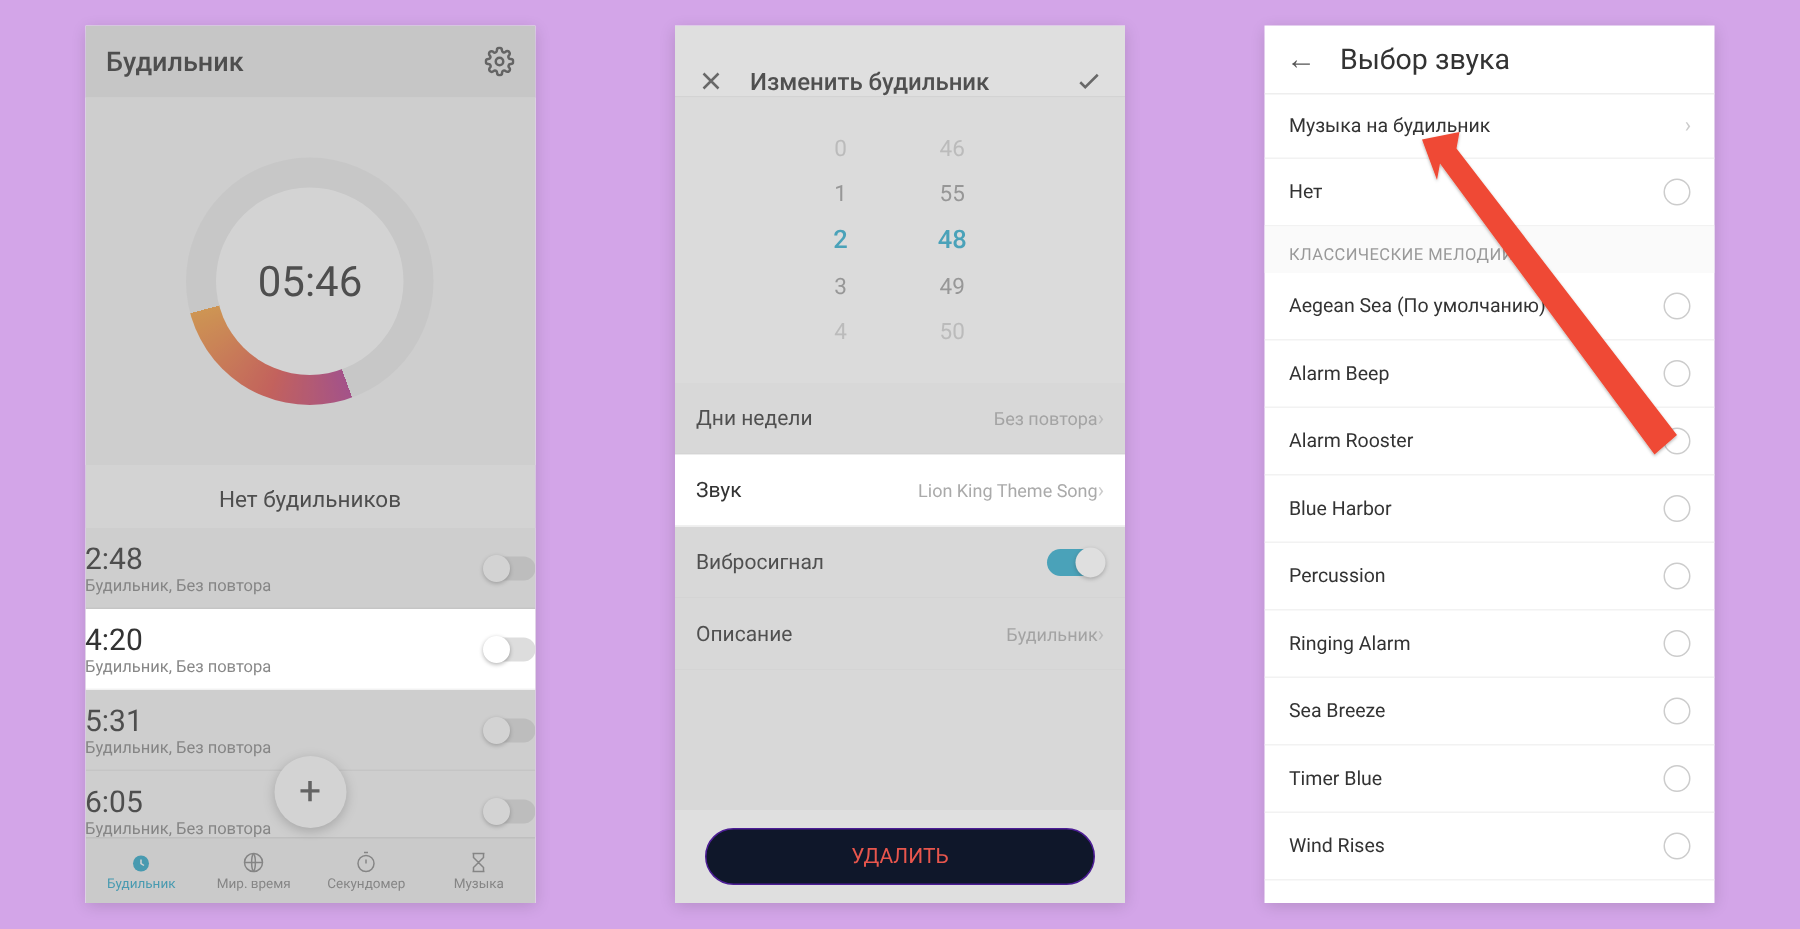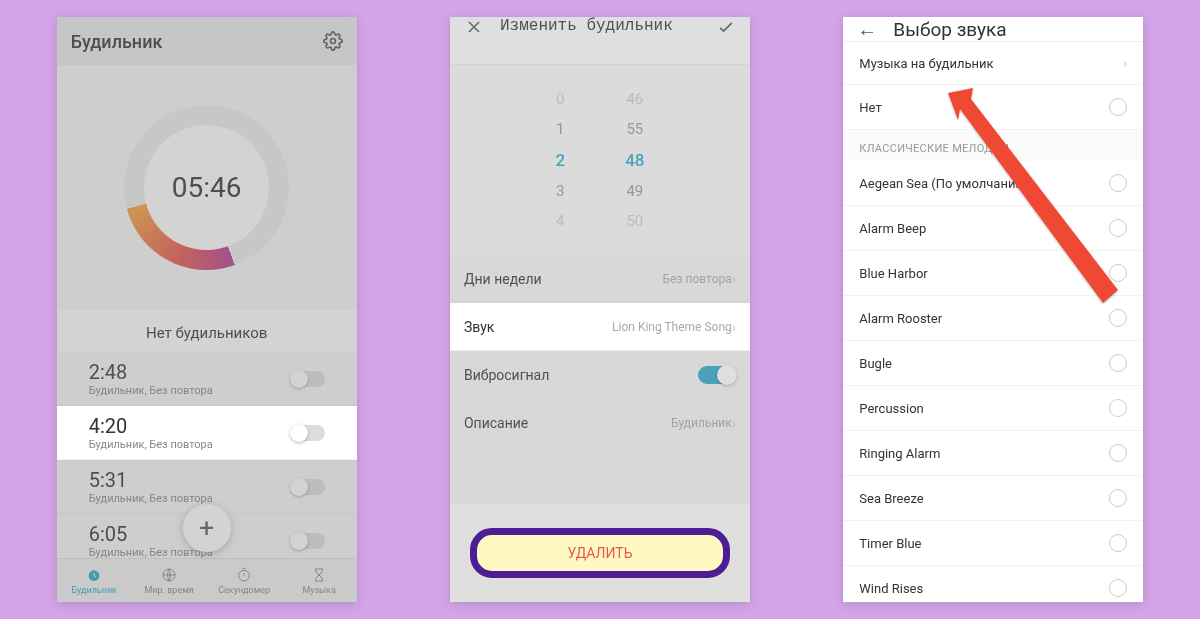--- a/index.html
+++ b/index.html
@@ -60,21 +60,21 @@
     .clock-inner {
       width: 125px; height: 125px;
       background: #fff;
       border-radius: 50%;
       display: flex; align-items: center; justify-content: center;
       font-size: 28px; color: #333;
     }
     .no-alarms { font-size: 15px; color: #333; margin-top: 4px; padding: 10px 0; text-align: center; }
     .alarm-list { flex: 1; overflow: hidden; }
     .alarm-row {
-      padding: 8px 32px;
+      padding: 8px 0;
       border-bottom: 1px solid rgba(0,0,0,0.05);
       display: flex; justify-content: space-between; align-items: center;
       background: #f7f7f7;
     }
     .alarm-row.active {
       background: #fff;
       position: relative;
       z-index: 10;
     }
     .alarm-time { font-size: 20px; color: #333; }
@@ -110,25 +110,24 @@
       flex: 1; display: flex; flex-direction: column;
       align-items: center; justify-content: center;
       font-size: 9px; color: #888;
     }
     .tab.active { color: #2aa8c9; }
     .tab-icon { width: 16px; height: 16px; margin-bottom: 2px; }
 
     
     .s2-header {
       height: 48px;
-      display: flex; align-items: flex-start;
+      display: flex; align-items: flex-end;
       padding: 0 14px;
       gap: 16px;
       border-bottom: 1px solid #eee;
-      font-family: Liberation Mono, monospace;
     }
     .s2-title { flex: 1; font-size: 16px; font-weight: 500; color: #333; }
     .s2-icon { width: 20px; height: 20px; color: #555; }
     .picker {
       height: 190px;
       display: flex;
       align-items: center;
       justify-content: center;
       gap: 60px;
       background: #f9f9f9;
@@ -158,28 +157,28 @@
       width: 38px; height: 18px; border-radius: 10px;
       background: #2aa8c9; position: relative;
     }
     .toggle-on::after {
       content: ''; position: absolute; width: 20px; height: 20px;
       background: #fff; border-radius: 50%; top: -1px; right: -1px;
       box-shadow: 0 1px 3px rgba(0,0,0,0.3);
     }
     .s2-spacer { flex: 1; background: #f5f5f5; }
     .delete-btn {
-      margin: 24px 20px;
-      border: 7px solid #4c1d95;
+      margin: 12px 20px;
+      border: 1px solid #4c1d95;
       color: #e8564d;
       border-radius: 22px;
       text-align: center;
       padding: 10px 0;
       font-size: 14px;
-      background: #fef9c3;
+      background: #0f172a;
       position: relative;
       z-index: 10;
     }
 
     
     .s3-header {
       height: 46px;
       display: flex; align-items: center; gap: 16px;
       padding: 0 14px;
       border-bottom: 1px solid #eee;
@@ -374,29 +373,25 @@
   <div id="melody-list">
       <div class="s3-row">
         <span>Aegean Sea (По умолчанию)</span>
         <span class="radio"></span>
       </div>
       <div class="s3-row">
         <span>Alarm Beep</span>
         <span class="radio"></span>
       </div>
       <div class="s3-row">
+        <span>Alarm Rooster</span>
+        <span class="radio"></span>
+      </div>
+      <div class="s3-row">
         <span>Blue Harbor</span>
-        <span class="radio"></span>
-      </div>
-      <div class="s3-row">
-        <span>Alarm Rooster</span>
-        <span class="radio"></span>
-      </div>
-      <div class="s3-row">
-        <span>Bugle</span>
         <span class="radio"></span>
       </div>
       <div class="s3-row">
         <span>Percussion</span>
         <span class="radio"></span>
       </div>
       <div class="s3-row">
         <span>Ringing Alarm</span>
         <span class="radio"></span>
       </div>

